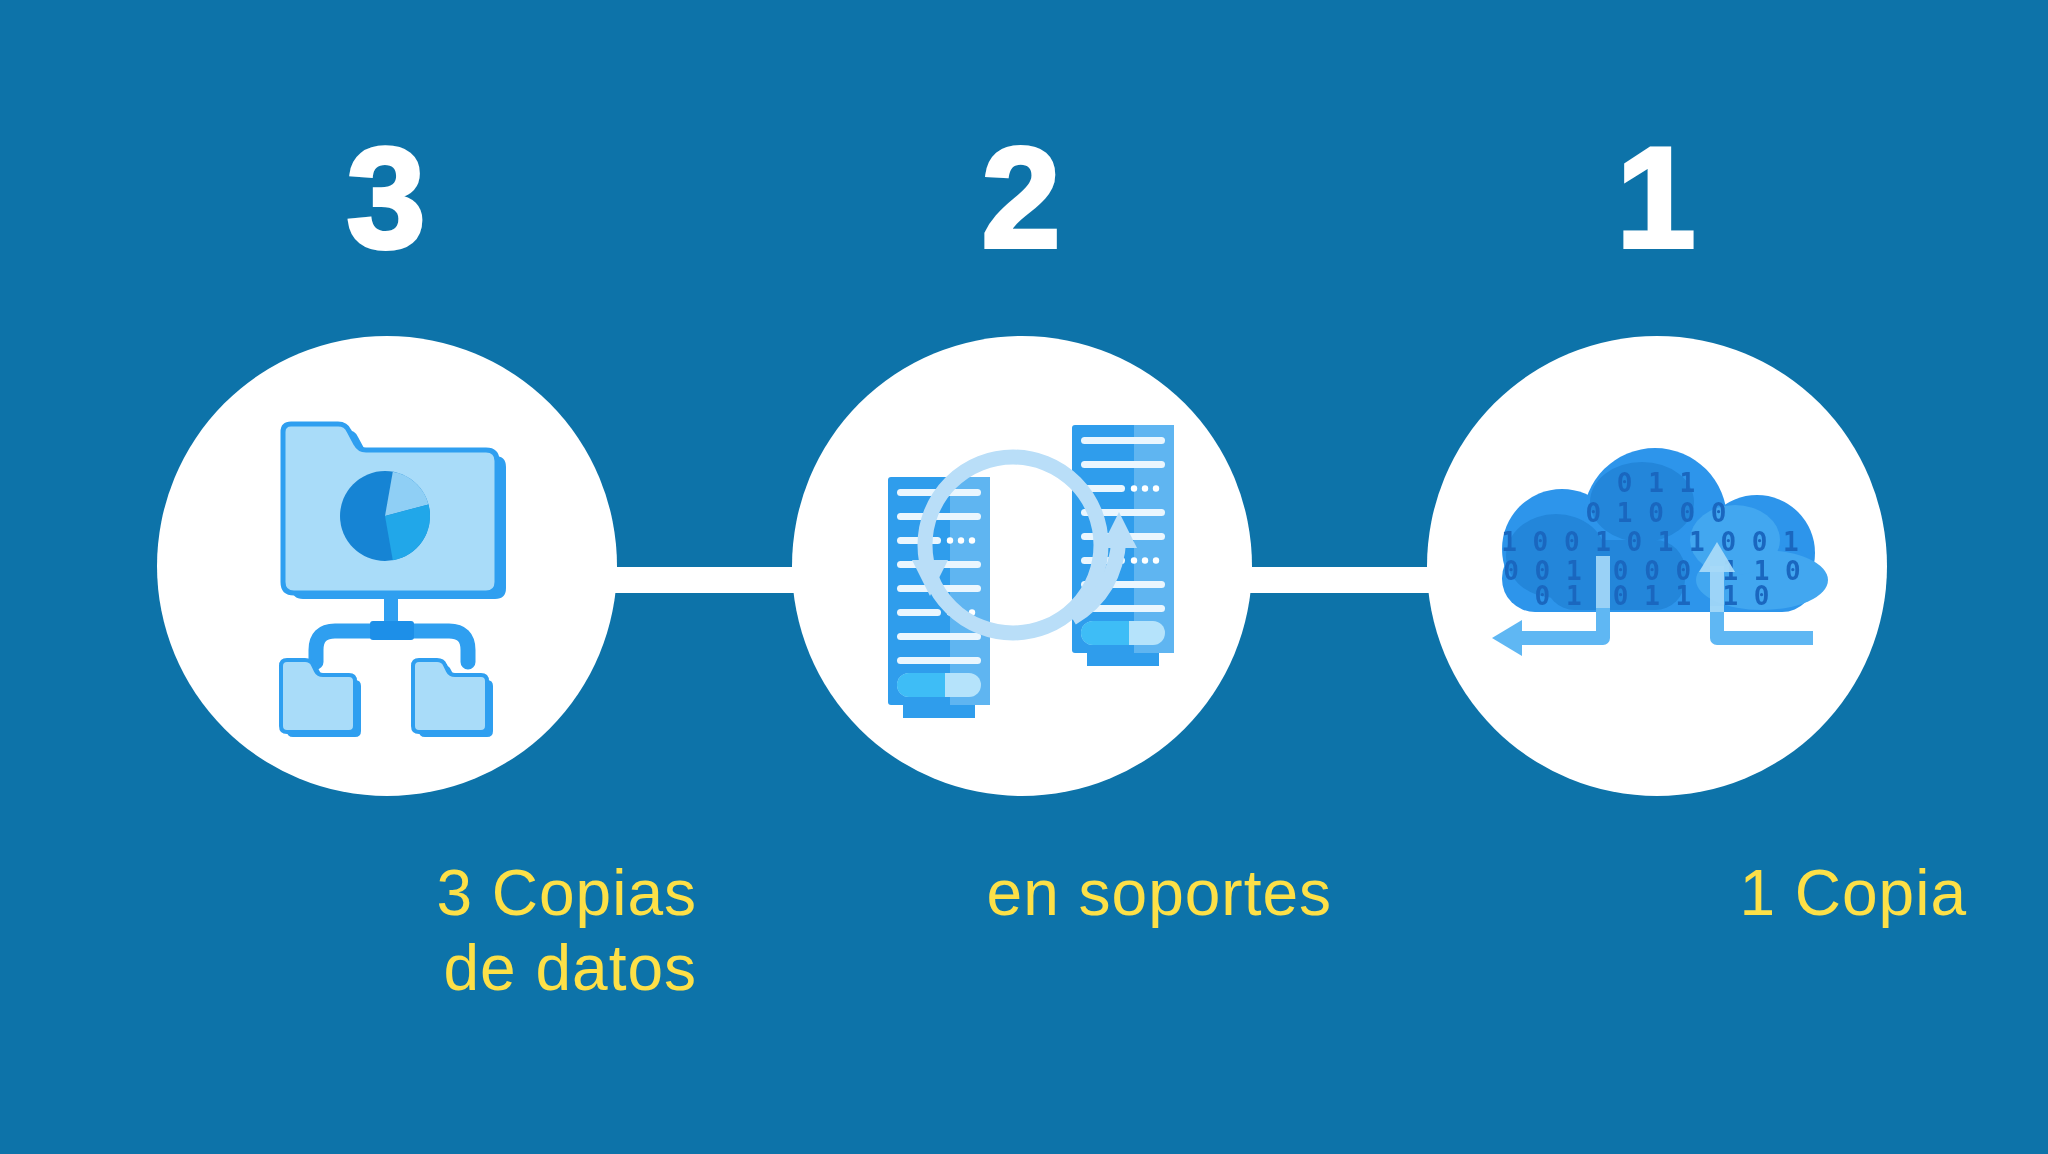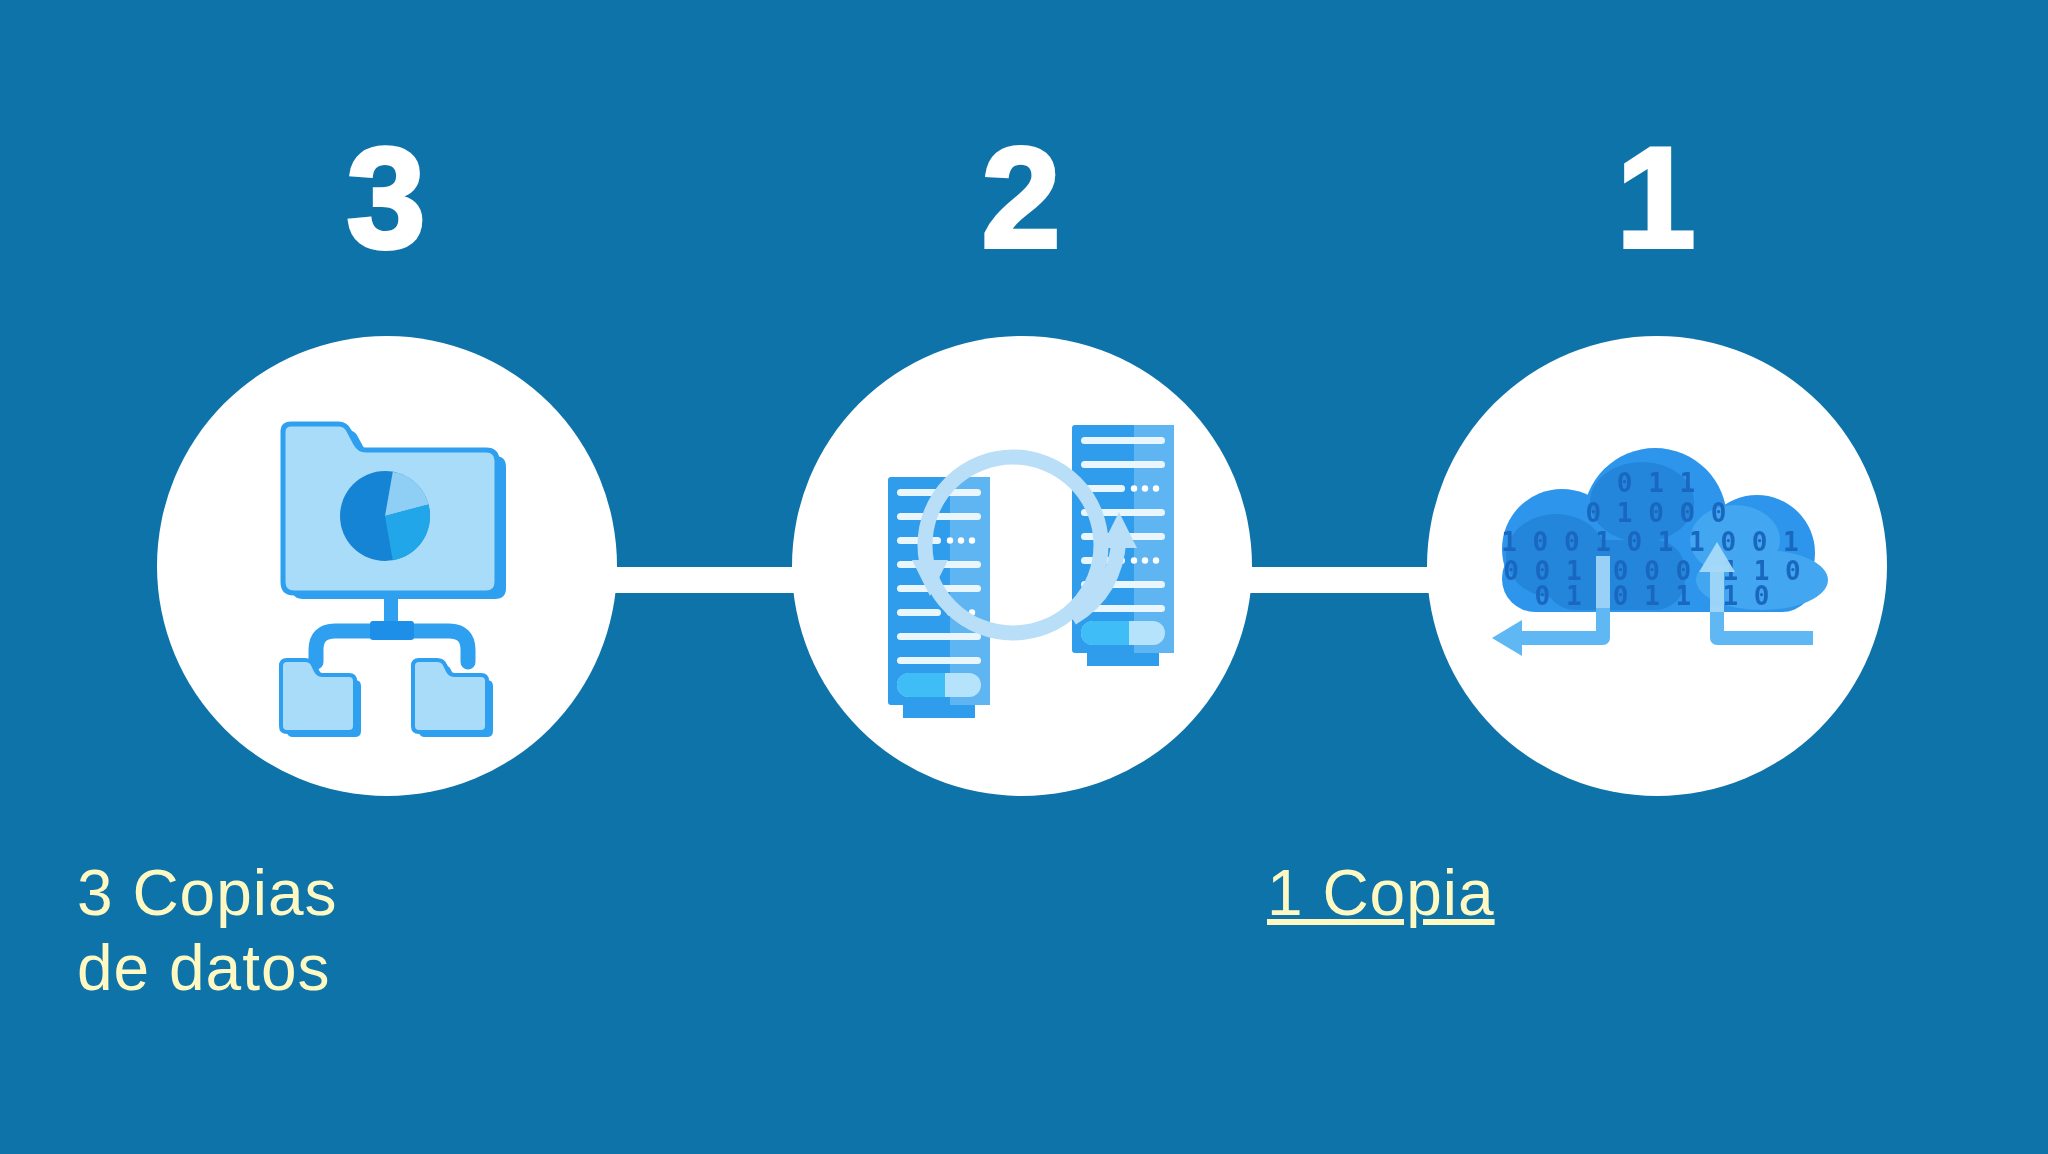--- a/index.html
+++ b/index.html
@@ -9,26 +9,26 @@
   }
   .art{position:absolute;left:0;top:0;width:2048px;height:1154px;}
   .num{
     position:absolute;top:116px;width:400px;text-align:center;color:#ffffff;
     font-size:142px;font-weight:700;-webkit-text-stroke:4px #ffffff;letter-spacing:2px;
   }
   .num.n1{left:187px;}
   .num.n2{left:822px;}
   .num.n3{left:1457px;}
   .label{
-    position:absolute;top:856px;width:620px;text-align:left;color:#fef9c3;
+    position:absolute;top:856px;width:620px;text-align:right;color:#fde047;
     font-size:64px;line-height:75px;font-weight:400;letter-spacing:1px;
   }
   .label.l1{left:77px;}
   .label.l2{left:712px;}
-  .label.l3{left:1267px;text-decoration:underline;}
+  .label.l3{left:1347px;}
   svg text.bin{
     font-family:"DejaVu Sans Mono",monospace;font-size:26px;font-weight:700;
     fill:#1A67BF;white-space:pre;
   }
 </style>
 </head>
 <body>
 
 <div class="stage">
 
@@ -125,18 +125,19 @@
 
   <div class="num n1">3</div>
   <div class="num n2">2</div>
   <div class="num n3">1</div>
 
   <div class="label l1">
     <div>3 Copias</div>
     <div>de datos</div>
   </div>
   <div class="label l2">
+    <div>en soportes</div>
   </div>
   <div class="label l3">
     <div>1 Copia</div>
   </div>
 
 </div>
 
 </body></html>

